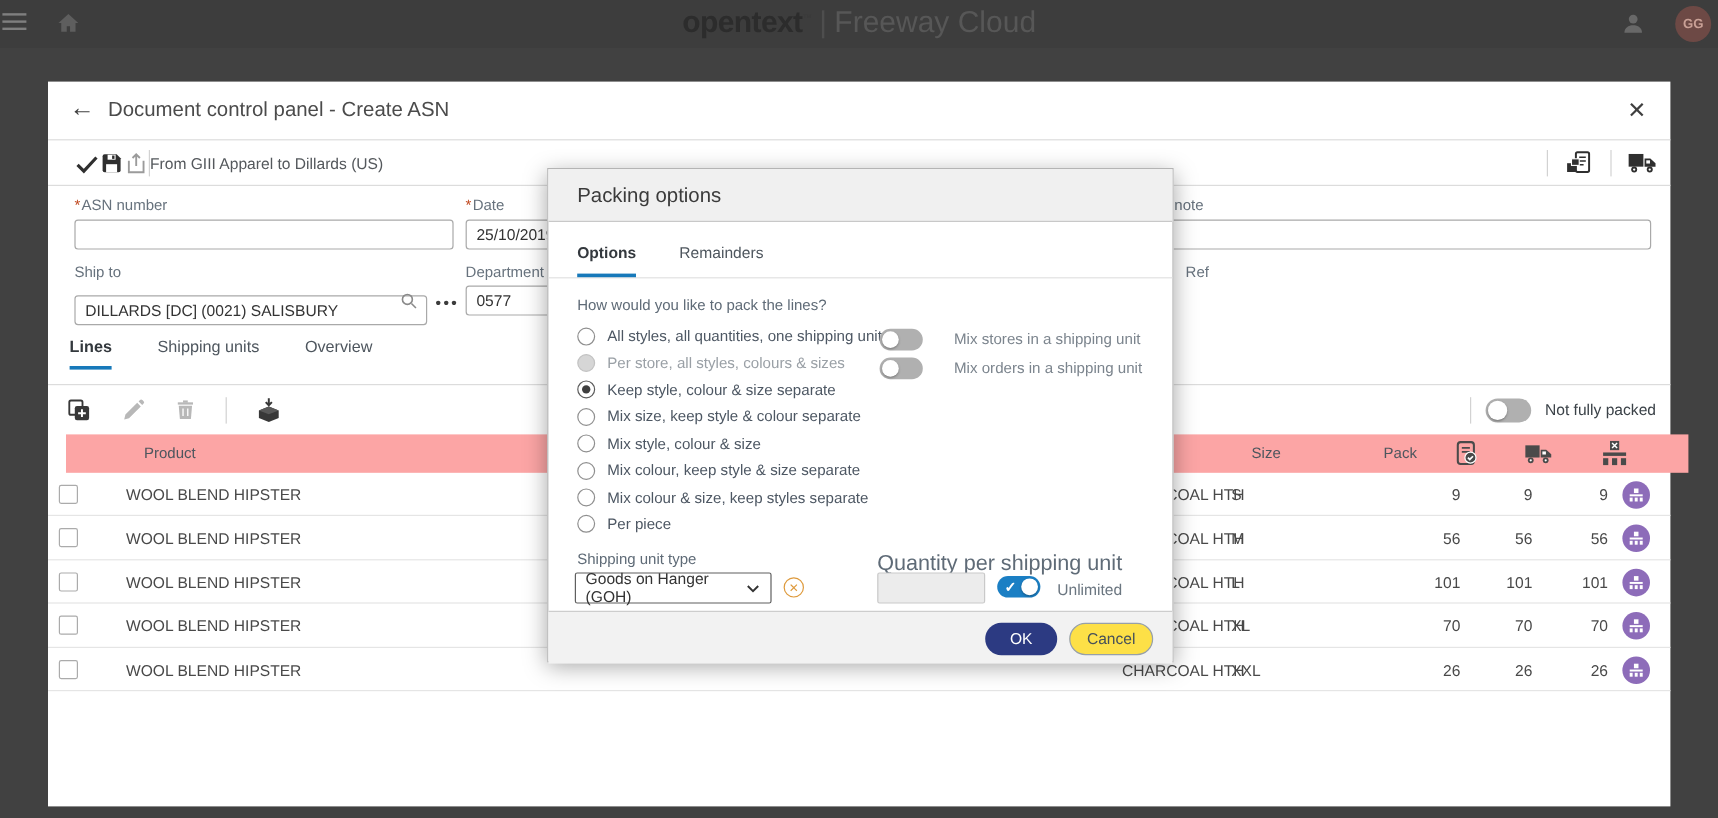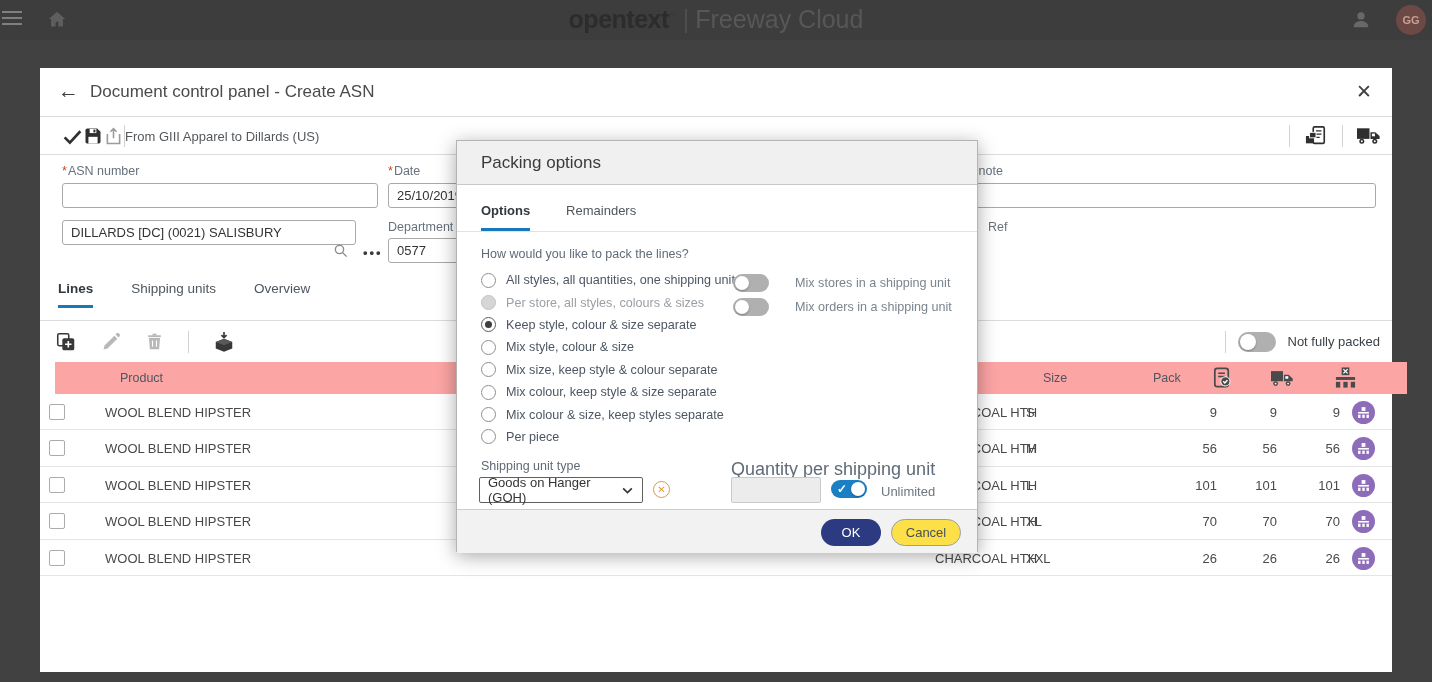--- a/index.html
+++ b/index.html
@@ -194,21 +194,21 @@
   <span class="f-label" style="left:22px; top:96px;"><span class="req">*</span><span>ASN number</span></span>
   <input class="f-input" style="left: 22px; top: 115px; width: 316px;" value="">
 
   <span class="f-label" style="left:348px; top:96px;"><span class="req">*</span><span>Date</span></span>
   <input class="f-input" style="left: 348px; top: 115px; width: 112px;" value="25/10/2019">
 
   <span class="f-label" style="left:890px; top:96px;"><span>Delivery note</span></span>
   <input class="f-input" style="left: 880px; top: 115px; width: 456px;" value="">
 
   <span class="f-label" style="left:22px; top:152px;"><span>Ship to</span></span>
-  <input class="f-input" style="left: 22px; top: 152px; width: 294px; padding-right: 30px;" value="DILLARDS [DC] (0021) SALISBURY">
+  <input class="f-input" style="left: 22px; top: 178px; width: 294px; padding-right: 30px;" value="DILLARDS [DC] (0021) SALISBURY">
   <span class="search-ic" style="left:292px; top:174px;">
     <svg width="18" height="18" viewBox="0 0 24 24" fill="none" stroke="#8a8a8a" stroke-width="1.8">
         <circle cx="10" cy="10" r="5.5"></circle>
         <path d="M14.5 14.5 19.5 19.5"></path>
       </svg>
   </span>
   <span class="more-dots" style="left:323px; top:177px;">•••</span>
 
   <span class="f-label" style="left:348px; top:152px;"><span>Department code</span></span>
   <input class="f-input" style="left: 348px; top: 170px; width: 112px;" value="0577">
@@ -415,26 +415,26 @@
     <span class="radio-lbl">Per store, all styles, colours &amp; sizes</span>
   </div>
 
   <div class="radio-row checked">
     <span class="radio"></span>
     <span class="radio-lbl">Keep style, colour &amp; size separate</span>
   </div>
 
   <div class="radio-row unchecked">
     <span class="radio"></span>
+    <span class="radio-lbl">Mix size, keep style &amp; colour separate</span>
+  </div>
+
+  <div class="radio-row unchecked">
+    <span class="radio"></span>
     <span class="radio-lbl">Mix style, colour &amp; size</span>
-  </div>
-
-  <div class="radio-row unchecked">
-    <span class="radio"></span>
-    <span class="radio-lbl">Mix size, keep style &amp; colour separate</span>
   </div>
 
   <div class="radio-row unchecked">
     <span class="radio"></span>
     <span class="radio-lbl">Mix colour, keep style &amp; size separate</span>
   </div>
 
   <div class="radio-row unchecked">
     <span class="radio"></span>
     <span class="radio-lbl">Mix colour &amp; size, keep styles separate</span>

